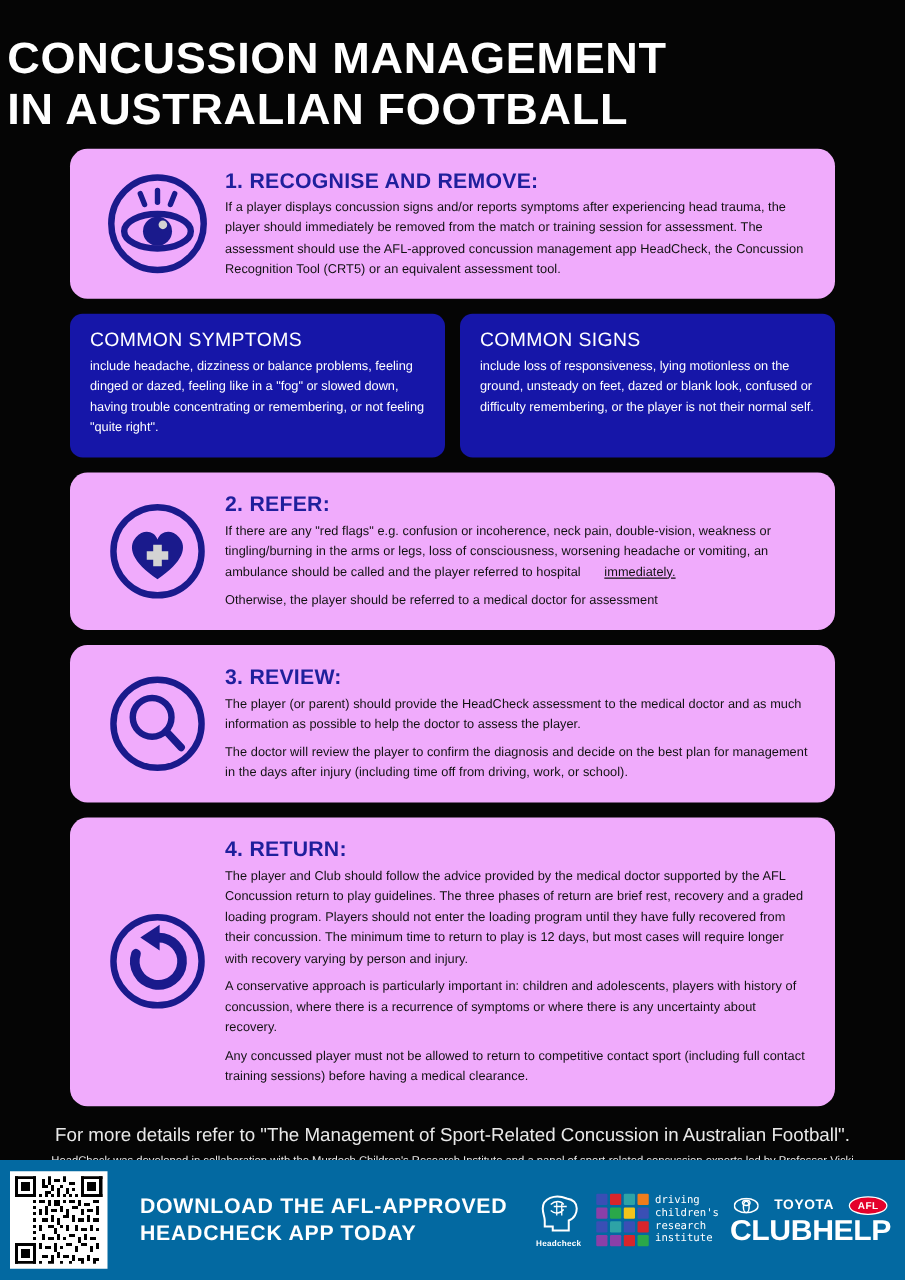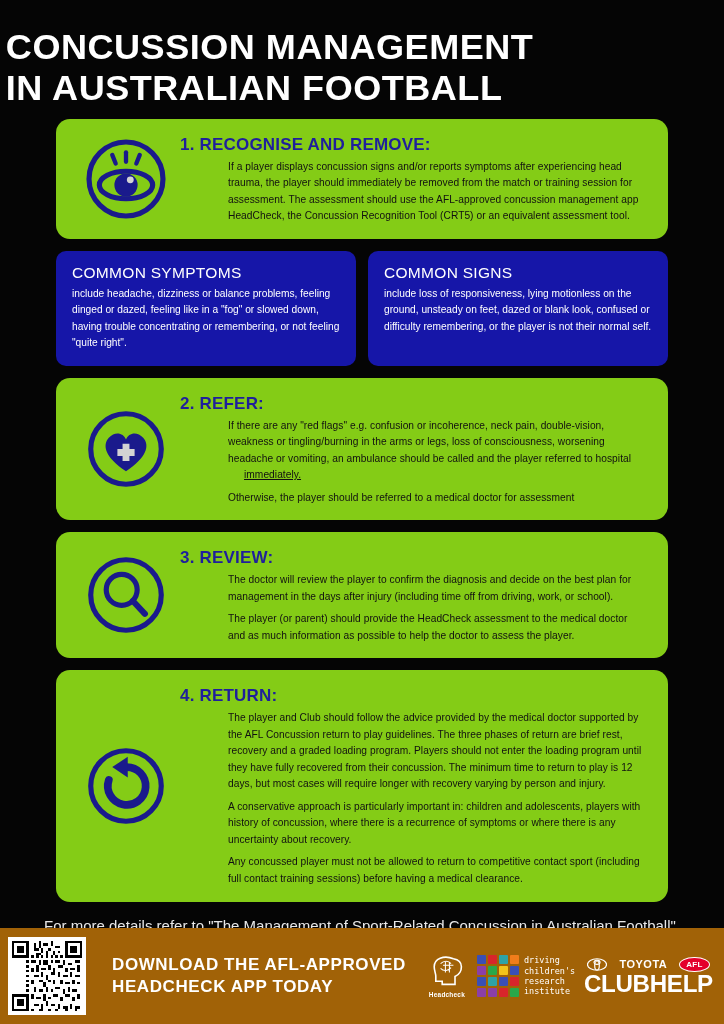--- a/index.html
+++ b/index.html
@@ -25,21 +25,21 @@
     letter-spacing:0.5px;
     line-height:1.18;
     transform:scaleX(1.03);
     text-transform:uppercase;
   }
 
   
   .card {
     position:relative;
     margin:0 56px 12px 56px;
-    background:#84cc16;
+    background:#f0abfc;
     border-radius:14px;
     display:flex;
     align-items:flex-start;
     padding:14px 22px 14px 16px;
     box-shadow:0 0 0 0 rgba(0,0,0,0);
   }
   .card-icon {
     flex:0 0 108px;
     display:flex;
     align-items:center;
@@ -53,21 +53,20 @@
     font-size:17px;
     letter-spacing:0.2px;
     margin-bottom:4px;
   }
   .card-para {
     color:#111111;
     font-size:10.2px;
     line-height:1.62;
     margin-bottom:6px;
     letter-spacing:0.05px;
-    margin-left:48px;
   }
   .card-para:last-child { margin-bottom:0; }
   .u { text-decoration:underline;padding-left:16px; }
 
   
   .blue-row {
     display:flex;
     gap:12px;
     margin:0 56px 12px 56px;
   }
@@ -98,21 +97,21 @@
     color:#e9e9e9;
   }
   .footnote .l1 { font-size:15px; line-height:1.6; }
   .footnote .l2 { font-size:9.0px; line-height:1.7; }
 
   
   .bottom-bar {
     position:absolute;
     left:0; right:0; bottom:0;
     height:96px;
-    background:#a16207;
+    background:#0369a1;
     display:flex;
     align-items:center;
     padding:0 6px;
   }
   .qr {
     width:78px; height:78px;
     background:#ffffff;
     padding:4px;
     flex:0 0 auto;
     margin-left:2px;
@@ -233,22 +232,22 @@
 <div class="card">
   <div class="card-icon">
     <svg width="86" height="86" viewBox="0 0 100 100">
       <circle cx="50" cy="50" r="41" fill="none" stroke="#1a1a8c" stroke-width="6"></circle>
       <circle cx="45" cy="44" r="18" fill="none" stroke="#1a1a8c" stroke-width="6"></circle>
       <path d="M58 57 L72 72" stroke="#1a1a8c" stroke-width="7" stroke-linecap="round"></path>
     </svg>
   </div>
   <div class="card-body">
     <div class="card-heading">3. REVIEW:</div>
+    <div class="card-para">The player (or parent) should provide the HeadCheck assessment to the medical doctor and as much information as possible to help the doctor to assess the player.</div>
     <div class="card-para">The doctor will review the player to confirm the diagnosis and decide on the best plan for management in the days after injury (including time off from driving, work, or school).</div>
-    <div class="card-para">The player (or parent) should provide the HeadCheck assessment to the medical doctor and as much information as possible to help the doctor to assess the player.</div>
   </div>
 </div>
 
 <div class="card">
   <div class="card-icon">
     <svg width="86" height="86" viewBox="0 0 100 100">
       <circle cx="50" cy="50" r="41" fill="none" stroke="#1a1a8c" stroke-width="6"></circle>
       <path d="M50 28 A22 22 0 1 1 30 43" fill="none" stroke="#1a1a8c" stroke-width="9" stroke-linecap="round"></path>
       <path d="M52 16 L52 40 L34 28 Z" fill="#1a1a8c"></path>
     </svg>

